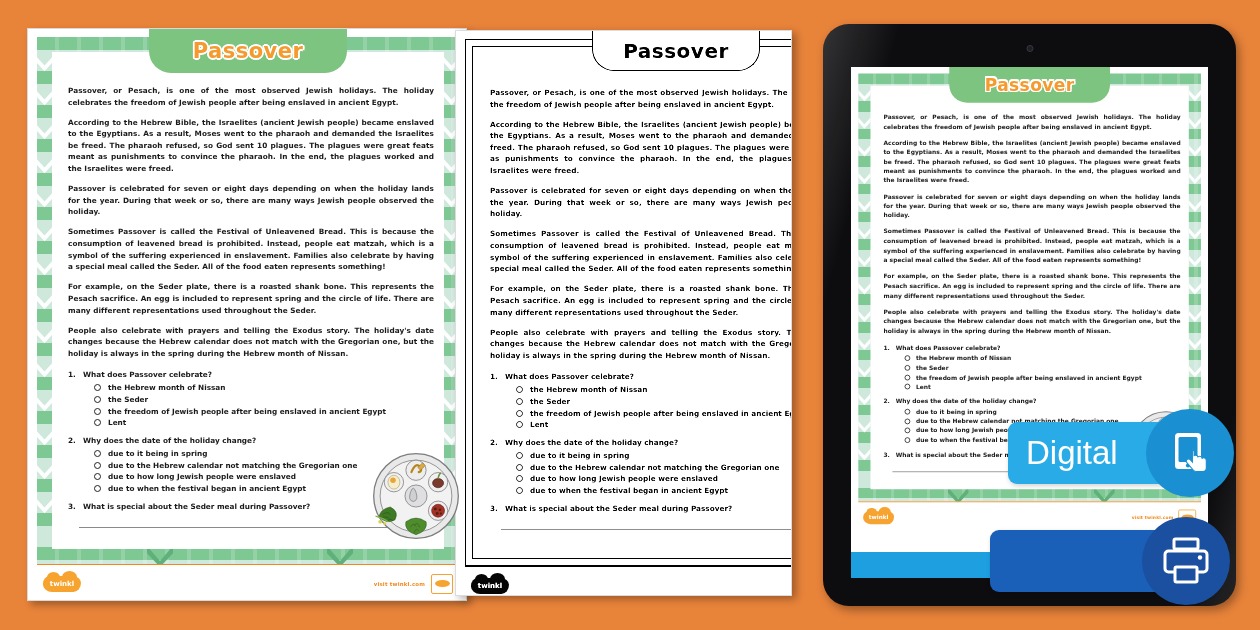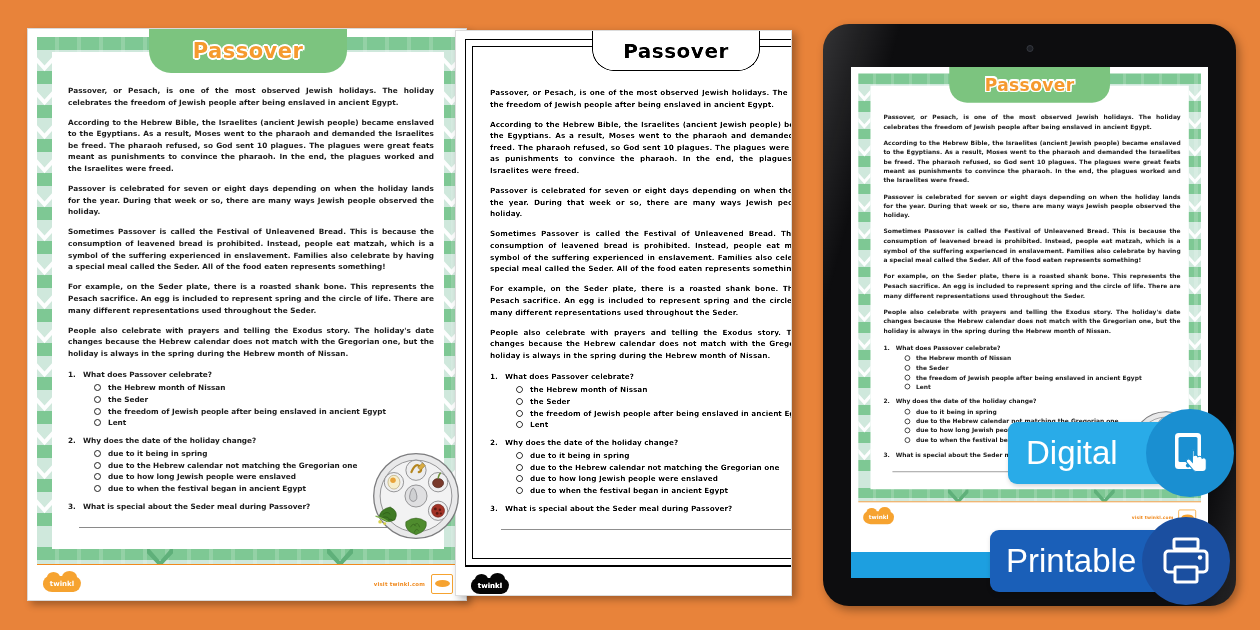--- a/index.html
+++ b/index.html
@@ -736,21 +736,20 @@
       <svg width="52" height="52" viewBox="0 0 52 52" aria-hidden="true">
         <rect x="11" y="6" width="26" height="36" rx="3.5" fill="#fff"></rect>
         <rect x="14.5" y="10" width="19" height="25" rx="1.5" fill="#1a8fd1"></rect>
         <circle cx="24" cy="38.5" r="2.1" fill="#1a8fd1"></circle>
         <path d="M31 22 c-1.6 0 -2.6 1.2 -2.6 2.6 l0 10.4 l-2.2 -2.4 c-1 -1 -2.4 -1 -3.3 0 c-.9 .9 -.9 2.2 0 3.1 l6.3 7.3 c.9 1 1.9 1.5 3.2 1.5 l6.3 0 c2 0 3.6 -1.6 3.6 -3.6 l0 -7.5 c0 -1.5 -1.1 -2.6 -2.6 -2.6 c-.6 0 -1.1 .2 -1.5 .5 c-.2 -1.2 -1.2 -2.1 -2.5 -2.1 c-.7 0 -1.3 .3 -1.8 .7 c-.3 -1 -1.3 -1.8 -2.4 -1.8 c-.5 0 -1 .2 -1.4 .4 l0 -4 c0 -1.4 -1 -2.5 -2.5 -2.5 z" fill="#fff" stroke="#1a8fd1" stroke-width="1.1"></path>
       </svg>
     </span>
   </div>
 
   <div class="badge" id="badge-printable">
-    <span class="badge-label">Printable</span>
     <span class="badge-circle">
       <svg width="54" height="54" viewBox="0 0 54 54" aria-hidden="true">
         <rect x="15" y="5" width="24" height="10" rx="1.5" fill="none" stroke="#fff" stroke-width="3"></rect>
         <rect x="6" y="17" width="42" height="21" rx="3.5" fill="none" stroke="#fff" stroke-width="3"></rect>
         <circle cx="41" cy="23.5" r="2.2" fill="#fff"></circle>
         <rect x="16" y="33" width="22" height="15" rx="1.5" fill="#1b4fa0" stroke="#fff" stroke-width="3"></rect>
       </svg>
     </span>
   </div>
 

